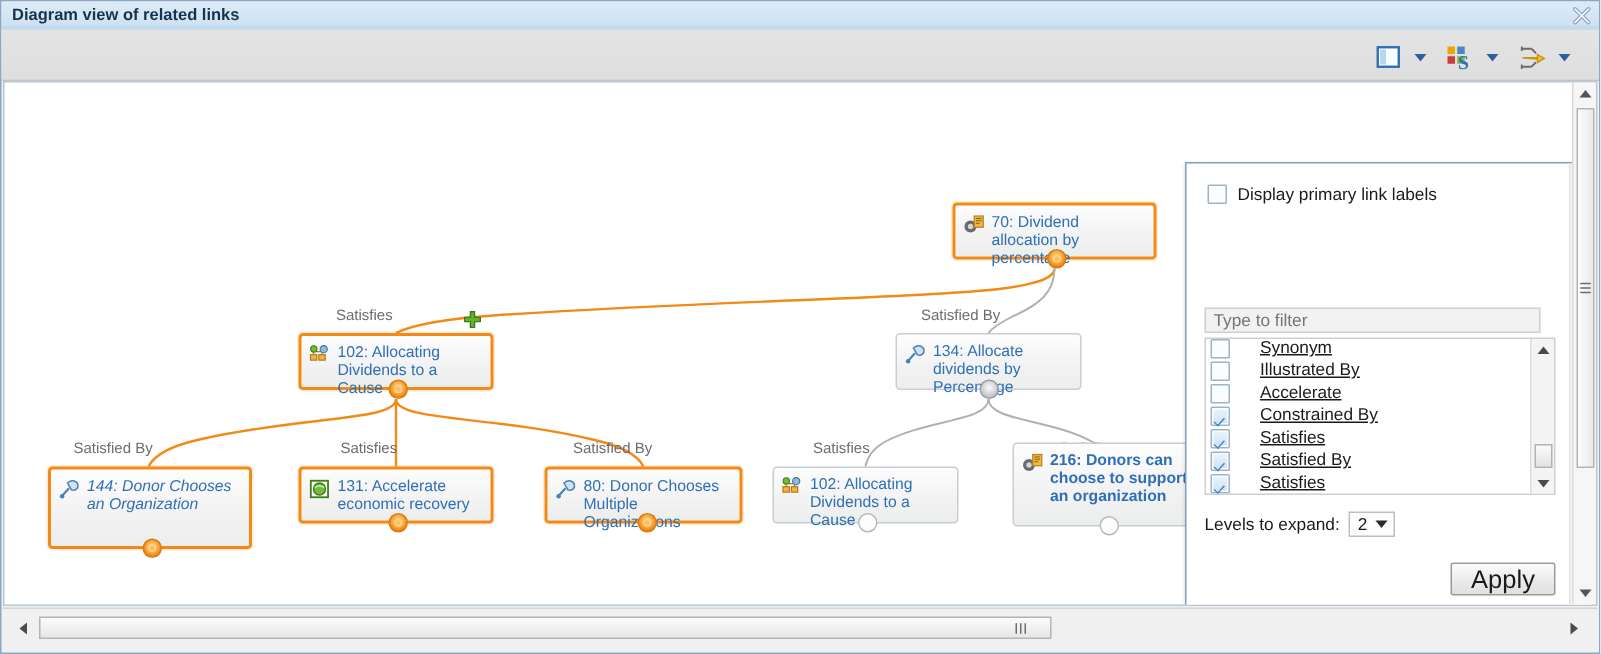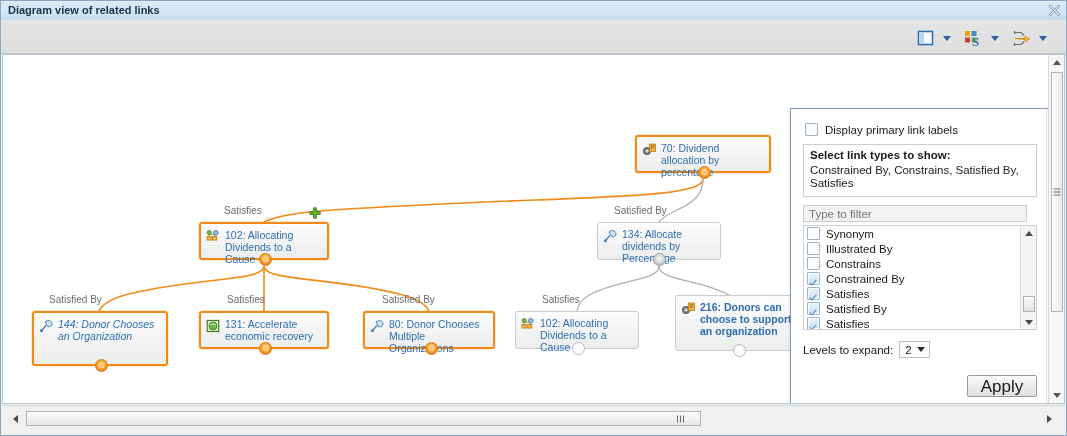--- a/index.html
+++ b/index.html
@@ -80,21 +80,21 @@
   .typebox b{font-size:11.5px;display:block;margin-bottom:1px;}
   .typebox span{font-size:11.5px;color:#222;}
 
   .filter{position:absolute;left:12px;top:96px;width:224px;height:17px;box-sizing:border-box;
     border:1px solid #cfcfcf;background:#f2f2f2;color:#8d8d8d;font-size:11.5px;
     padding:1px 5px;font-family:inherit;}
 
   .listbox{position:absolute;left:12px;top:116px;width:234px;height:105px;box-sizing:border-box;
     border:1px solid #cfcfcf;background:#fff;overflow:hidden;}
   .listinner{position:absolute;left:0;top:0;right:17px;}
-  .lrow{display:flex;align-items:center;gap:6px;height:15px;padding-left:3px;}
+  .lrow{display:flex;align-items:flex-start;gap:20px;height:15px;padding-left:3px;text-decoration:underline;}
   .lrow .pplabel{font-size:11.5px;}
   .lscroll{position:absolute;right:0;top:0;width:16px;height:100%;
     background:#f4f4f4;border-left:1px solid #dcdcdc;box-sizing:border-box;}
   .lsbtn{width:100%;height:14px;display:flex;align-items:center;justify-content:center;cursor:pointer;}
   .lsbtn i{width:0;height:0;border-left:4px solid transparent;border-right:4px solid transparent;}
   .lsbtn.up i{border-bottom:5px solid #4b4b4b;}
   .lsbtn.dn i{border-top:5px solid #4b4b4b;position:absolute;bottom:4px;}
   .lsbtn.dn{position:absolute;bottom:0;}
   .lthumb{position:absolute;left:2px;width:12px;height:16px;
     background:linear-gradient(to bottom,#fbfbfb,#e2e2e2);border:1px solid #aeb3b8;box-sizing:border-box;cursor:pointer;}
@@ -349,40 +349,36 @@
         </div>
     </div>
 
     <div class="popup">
 
       <div class="pprow" style="left:14px;top:14px;">
         <span class="cbx" id="cbx-primary"></span>
         <span class="pplabel">Display primary link labels</span>
       </div>
 
-      <div class="typebox">
-        <b>Select link types to show:</b>
-        <span>Constrained By, Constrains, Satisfied By, Satisfies</span>
-      </div>
 
       <input class="filter" type="text" placeholder="Type to filter" style="">
 
       <div class="listbox">
         <div class="listinner" id="link-type-list">
             <div class="lrow">
               <span class="cbx"></span>
               <span class="pplabel">Synonym</span>
             </div>
             <div class="lrow">
               <span class="cbx"></span>
               <span class="pplabel">Illustrated By</span>
             </div>
             <div class="lrow">
               <span class="cbx"></span>
-              <span class="pplabel">Constrains</span>
+              <span class="pplabel">Accelerate</span>
             </div>
             <div class="lrow">
               <span class="cbx on"></span>
               <span class="pplabel">Constrained By</span>
             </div>
             <div class="lrow">
               <span class="cbx on"></span>
               <span class="pplabel">Satisfies</span>
             </div>
             <div class="lrow">

